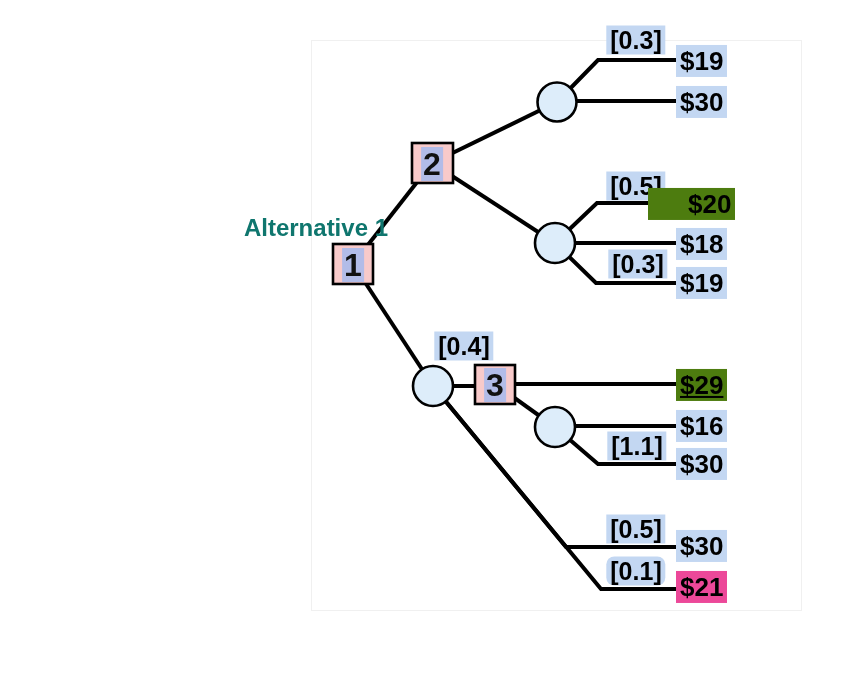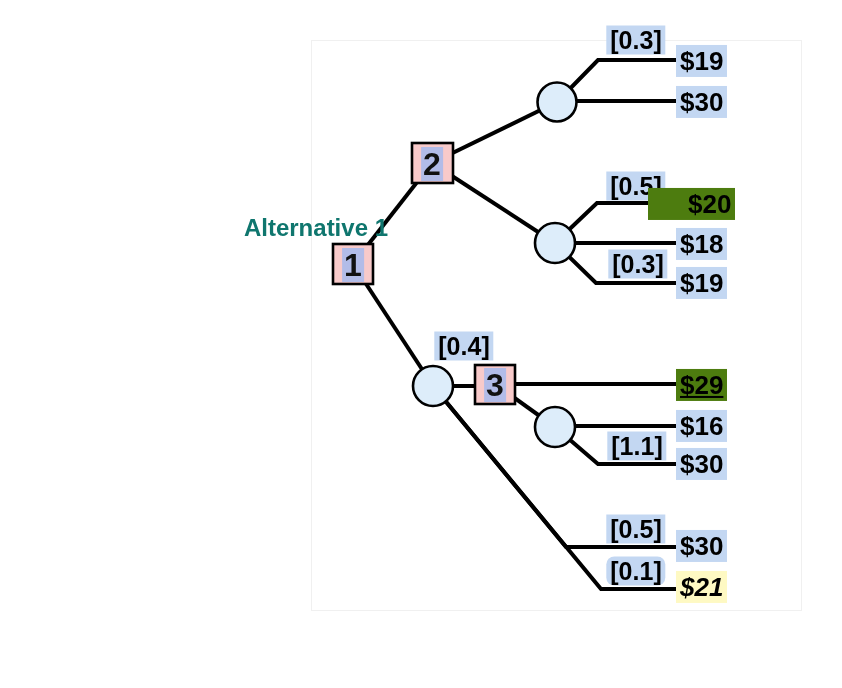--- a/index.html
+++ b/index.html
@@ -79,15 +79,15 @@
       <div class="lbl prob-lbl" style="left: 636px; top: 571px; background: rgb(195, 215, 242); border-radius: 8px;">[0.1]</div>
       <div class="lbl value-lbl" style="left: 676px; top: 61px; background: rgb(195, 215, 242);">$19</div>
       <div class="lbl value-lbl" style="left: 676px; top: 102px; background: rgb(195, 215, 242);">$30</div>
       <div class="lbl value-lbl" style="left: 648px; top: 204px; background: #4d7c0f; padding-left: 40px;">$20</div>
       <div class="lbl value-lbl" style="left: 676px; top: 244px; background: rgb(195, 215, 242);">$18</div>
       <div class="lbl value-lbl" style="left: 676px; top: 283px; background: rgb(195, 215, 242);">$19</div>
       <div class="lbl value-lbl" style="left: 676px; top: 385px; background: #4d7c0f; text-decoration: underline;">$29</div>
       <div class="lbl value-lbl" style="left: 676px; top: 426px; background: rgb(195, 215, 242); text-align: center;">$16</div>
       <div class="lbl value-lbl" style="left: 676px; top: 464px; background: rgb(195, 215, 242);">$30</div>
       <div class="lbl value-lbl" style="left: 676px; top: 546px; background: rgb(195, 215, 242);">$30</div>
-      <div class="lbl value-lbl" style="left: 676px; top: 587px; background: #fef9c3; font-style: italic;">$21</div>
+      <div class="lbl value-lbl" style="left: 676px; top: 587px; background: #ec4899;">$21</div>
     </div>
 </div>
 
 </body></html>

